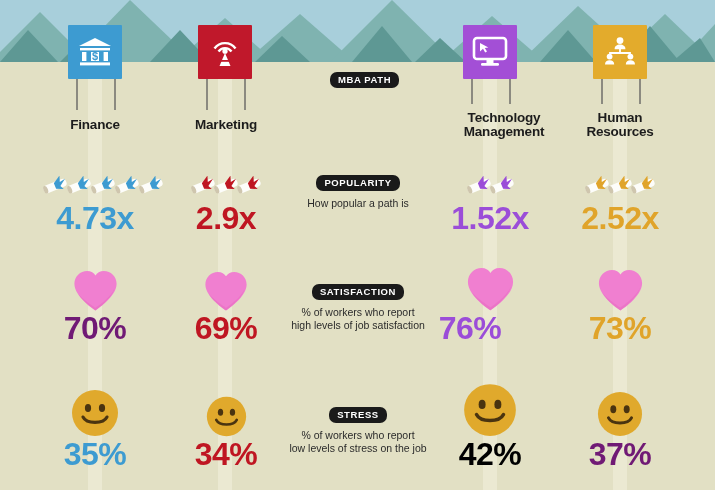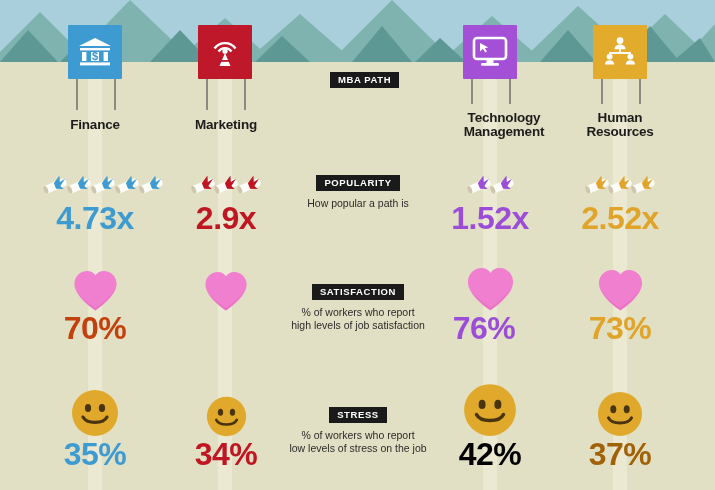--- a/index.html
+++ b/index.html
@@ -27,21 +27,21 @@
 
   
   .coltitle{position:absolute;width:150px;text-align:center;
             font-weight:bold;font-size:13.5px;color:#1c1c1c;line-height:14px;
             letter-spacing:-.2px;}
 
   
   .centerblock{position:absolute;width:230px;left:243px;text-align:center;}
   .chip{display:inline-block;background:#1a1a1a;color:#fff;
         font-size:9.5px;font-weight:bold;letter-spacing:.6px;
-        padding:3px 8px 3px 8px;line-height:10px;}
+        padding:3px 8px 3px 8px;line-height:10px;border-radius:7px;}
   .desc{font-size:10.5px;color:#2b2b2b;line-height:13px;margin-top:6px;}
 
   
   .mbapath{position:absolute;left:330px;top:69px;}
 
   
   .value{position:absolute;width:150px;text-align:center;
          font-weight:bold;font-size:32px;letter-spacing:-.5px;}
 
   
@@ -295,36 +295,37 @@
       <div>high levels of job satisfaction</div>
     </div>
   </div>
 
   <div class="iconcell heartwrap" style="left:20px;top:262px;height:50px">
     <svg width="47" height="43" viewBox="0 0 24 22">
       <path d="M12 21.2C12 21.2 1.2 14.4 1.2 7.6 1.2 3.8 4.2 1 7.7 1c2 0 3.6 1 4.3 2.3C12.7 2 14.3 1 16.3 1 19.8 1 22.8 3.8 22.8 7.6c0 6.8-10.8 13.6-10.8 13.6z" fill="#f07fd0"></path>
       <path d="M12 21.2C12 21.2 6 17.4 3 12.6c3.4 3.6 9 7.2 9 7.2s7.8-5 9.8-10c-1.4 5.6-9.8 11.4-9.8 11.4z" fill="#e86bc0" opacity=".55"></path>
     </svg>
   </div>
-  <div class="value" style="left:20px;top:310px;color:#c2410c">70%</div>
+  <div class="value" style="left:20px;top:310px;color:#701a75">70%</div>
 
   <div class="iconcell heartwrap" style="left:151px;top:262px;height:50px">
     <svg width="46" height="42" viewBox="0 0 24 22">
       <path d="M12 21.2C12 21.2 1.2 14.4 1.2 7.6 1.2 3.8 4.2 1 7.7 1c2 0 3.6 1 4.3 2.3C12.7 2 14.3 1 16.3 1 19.8 1 22.8 3.8 22.8 7.6c0 6.8-10.8 13.6-10.8 13.6z" fill="#f07fd0"></path>
       <path d="M12 21.2C12 21.2 6 17.4 3 12.6c3.4 3.6 9 7.2 9 7.2s7.8-5 9.8-10c-1.4 5.6-9.8 11.4-9.8 11.4z" fill="#e86bc0" opacity=".55"></path>
     </svg>
   </div>
+  <div class="value" style="left:151px;top:310px;color:#bf1622">69%</div>
 
   <div class="iconcell heartwrap" style="left:415px;top:262px;height:50px">
     <svg width="51" height="46" viewBox="0 0 24 22">
       <path d="M12 21.2C12 21.2 1.2 14.4 1.2 7.6 1.2 3.8 4.2 1 7.7 1c2 0 3.6 1 4.3 2.3C12.7 2 14.3 1 16.3 1 19.8 1 22.8 3.8 22.8 7.6c0 6.8-10.8 13.6-10.8 13.6z" fill="#f07fd0"></path>
       <path d="M12 21.2C12 21.2 6 17.4 3 12.6c3.4 3.6 9 7.2 9 7.2s7.8-5 9.8-10c-1.4 5.6-9.8 11.4-9.8 11.4z" fill="#e86bc0" opacity=".55"></path>
     </svg>
   </div>
-  <div class="value" style="left:409px;top:310px;color:#9b4dd8">76%</div>
+  <div class="value" style="left:395px;top:310px;color:#9b4dd8">76%</div>
 
   <div class="iconcell heartwrap" style="left:545px;top:262px;height:50px">
     <svg width="49" height="44" viewBox="0 0 24 22">
       <path d="M12 21.2C12 21.2 1.2 14.4 1.2 7.6 1.2 3.8 4.2 1 7.7 1c2 0 3.6 1 4.3 2.3C12.7 2 14.3 1 16.3 1 19.8 1 22.8 3.8 22.8 7.6c0 6.8-10.8 13.6-10.8 13.6z" fill="#f07fd0"></path>
       <path d="M12 21.2C12 21.2 6 17.4 3 12.6c3.4 3.6 9 7.2 9 7.2s7.8-5 9.8-10c-1.4 5.6-9.8 11.4-9.8 11.4z" fill="#e86bc0" opacity=".55"></path>
     </svg>
   </div>
   <div class="value" style="left:545px;top:310px;color:#e0a42a">73%</div>
 
   <div class="centerblock" style="top:404px">
@@ -366,15 +367,15 @@
   <div class="value" style="left:415px;top:436px;color:#000000">42%</div>
 
   <div class="iconcell facewrap" style="left:545px;top:385px;height:52px">
     <svg width="46" height="46" viewBox="0 0 48 48">
       <circle cx="24" cy="24" r="23" fill="#e0a92c"></circle>
       <ellipse cx="17" cy="19" rx="3.1" ry="4.1" fill="#4a3410"></ellipse>
       <ellipse cx="31" cy="19" rx="3.1" ry="4.1" fill="#4a3410"></ellipse>
       <path d="M12 28c3.6 7.2 20.4 7.2 24 0" fill="none" stroke="#4a3410" stroke-width="3.1" stroke-linecap="round"></path>
     </svg>
   </div>
-  <div class="value" style="left:545px;top:436px;color:#a16207">37%</div>
+  <div class="value" style="left:545px;top:436px;color:#701a75">37%</div>
 
 </div>
 
 </body></html>

